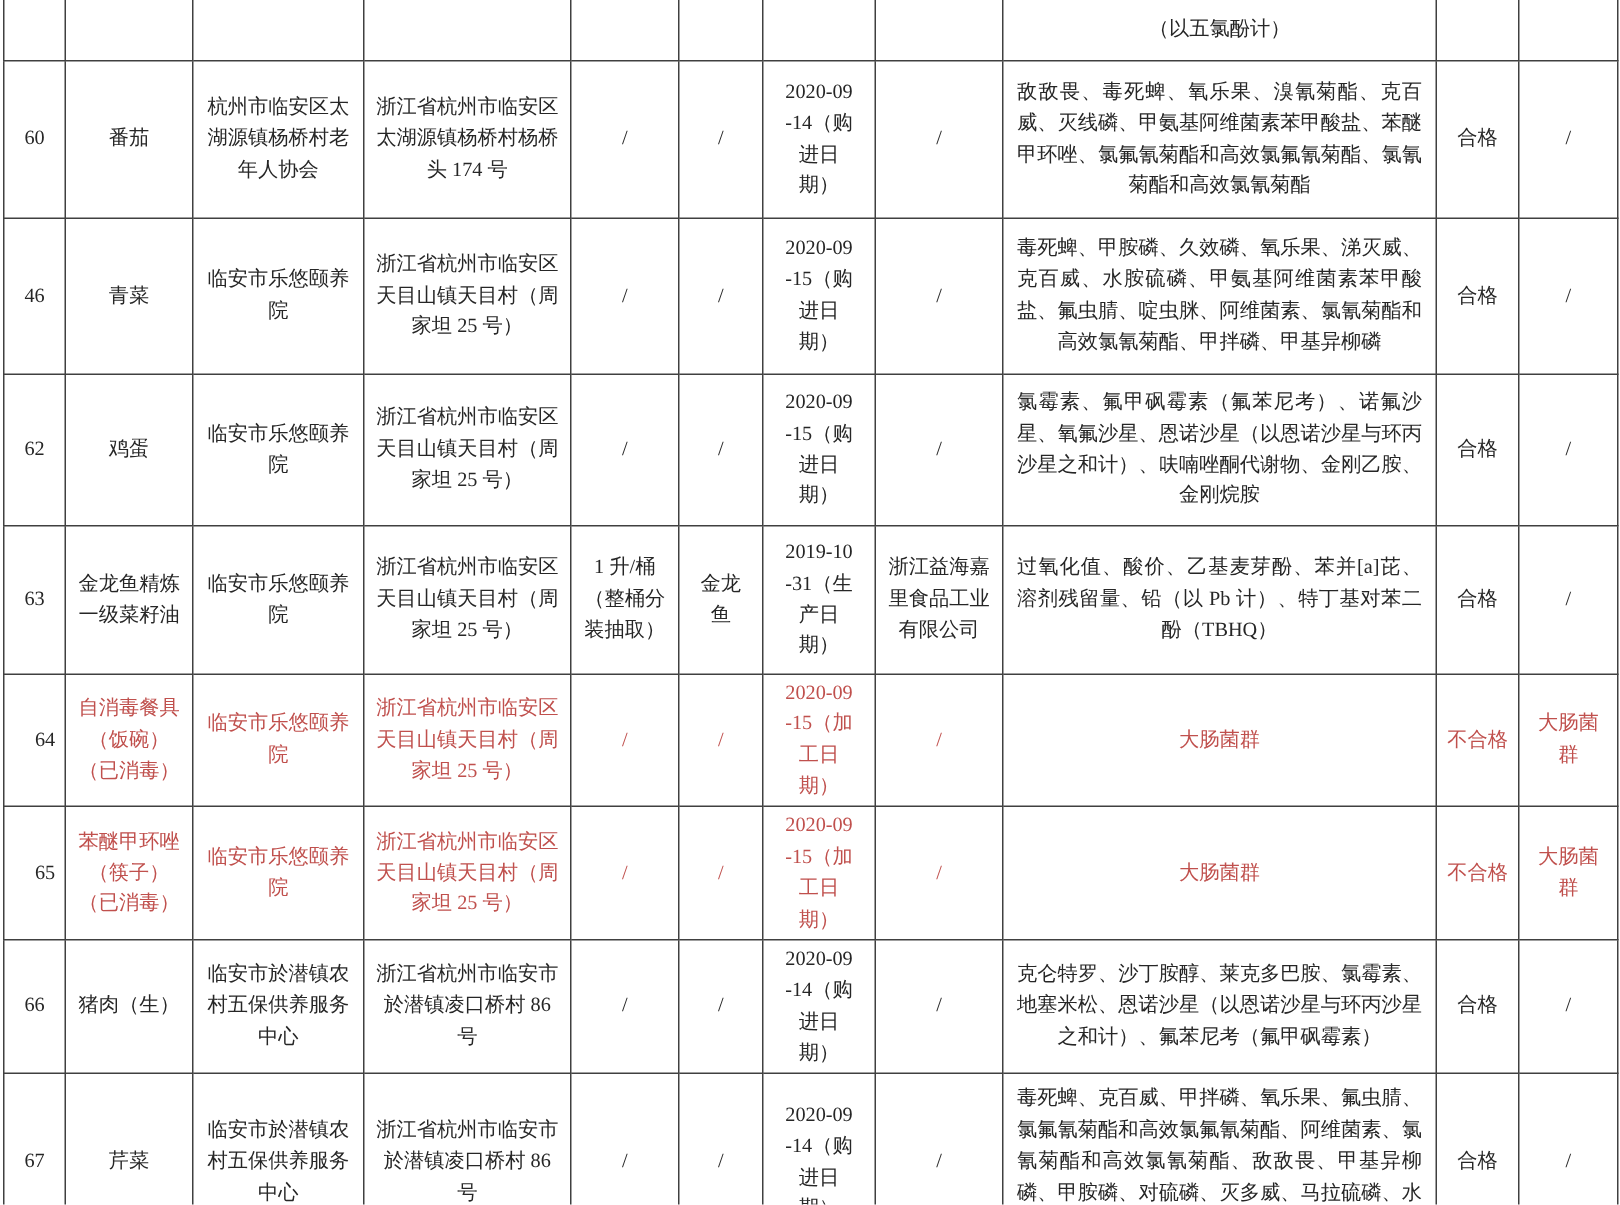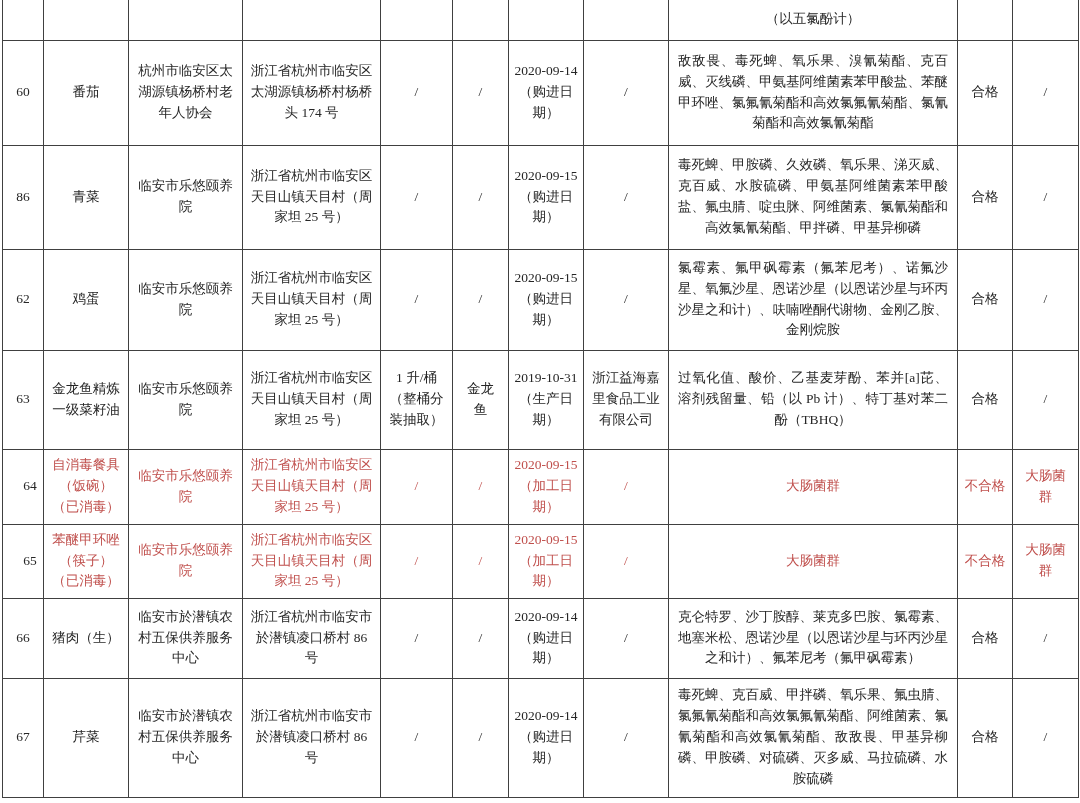--- a/index.html
+++ b/index.html
@@ -27,21 +27,21 @@
     line-height: 1.55;
     word-break: break-all;
     overflow: hidden;
   }
   tr:first-child td { border-top: none; }
   tr:first-child td.col-items { vertical-align: middle; }
 
   td.col-items { padding: 2px 9px; text-align: justify; text-align-last: center; }
   td.col-org, td.col-address { padding: 2px 7px; }
   td.col-brand { padding: 2px 8px; }
-  td.col-date { padding: 2px 2px; }
+  td.col-date { padding: 2px 13px; }
 
   
   tr.r0 { height: 40px; }
   tr.r1 { height: 105px; }
   tr.r2 { height: 104px; }
   tr.r3 { height: 101px; }
   tr.r4 { height: 99px; }
   tr.r5 { height: 75px; }
   tr.r6 { height: 74px; }
   tr.r7 { height: 80px; }
@@ -90,21 +90,21 @@
           <td class="col-address">浙江省杭州市临安区太湖源镇杨桥村杨桥头 174 号</td>
           <td class="col-spec">/</td>
           <td class="col-brand">/</td>
           <td class="col-date">2020-09-14（购进日期）</td>
           <td class="col-manufacturer">/</td>
           <td class="col-items">敌敌畏、毒死蜱、氧乐果、溴氰菊酯、克百威、灭线磷、甲氨基阿维菌素苯甲酸盐、苯醚甲环唑、氯氟氰菊酯和高效氯氟氰菊酯、氯氰菊酯和高效氯氰菊酯</td>
           <td class="col-result">合格</td>
           <td class="col-failed">/</td>
         </tr>
         <tr class="r2">
-          <td class="col-seq">86</td>
+          <td class="col-seq">46</td>
           <td class="col-food">青菜</td>
           <td class="col-org">临安市乐悠颐养院</td>
           <td class="col-address">浙江省杭州市临安区天目山镇天目村（周家坦 25 号）</td>
           <td class="col-spec">/</td>
           <td class="col-brand">/</td>
           <td class="col-date">2020-09-15（购进日期）</td>
           <td class="col-manufacturer">/</td>
           <td class="col-items">毒死蜱、甲胺磷、久效磷、氧乐果、涕灭威、克百威、水胺硫磷、甲氨基阿维菌素苯甲酸盐、氟虫腈、啶虫脒、阿维菌素、氯氰菊酯和高效氯氰菊酯、甲拌磷、甲基异柳磷</td>
           <td class="col-result">合格</td>
           <td class="col-failed">/</td>

